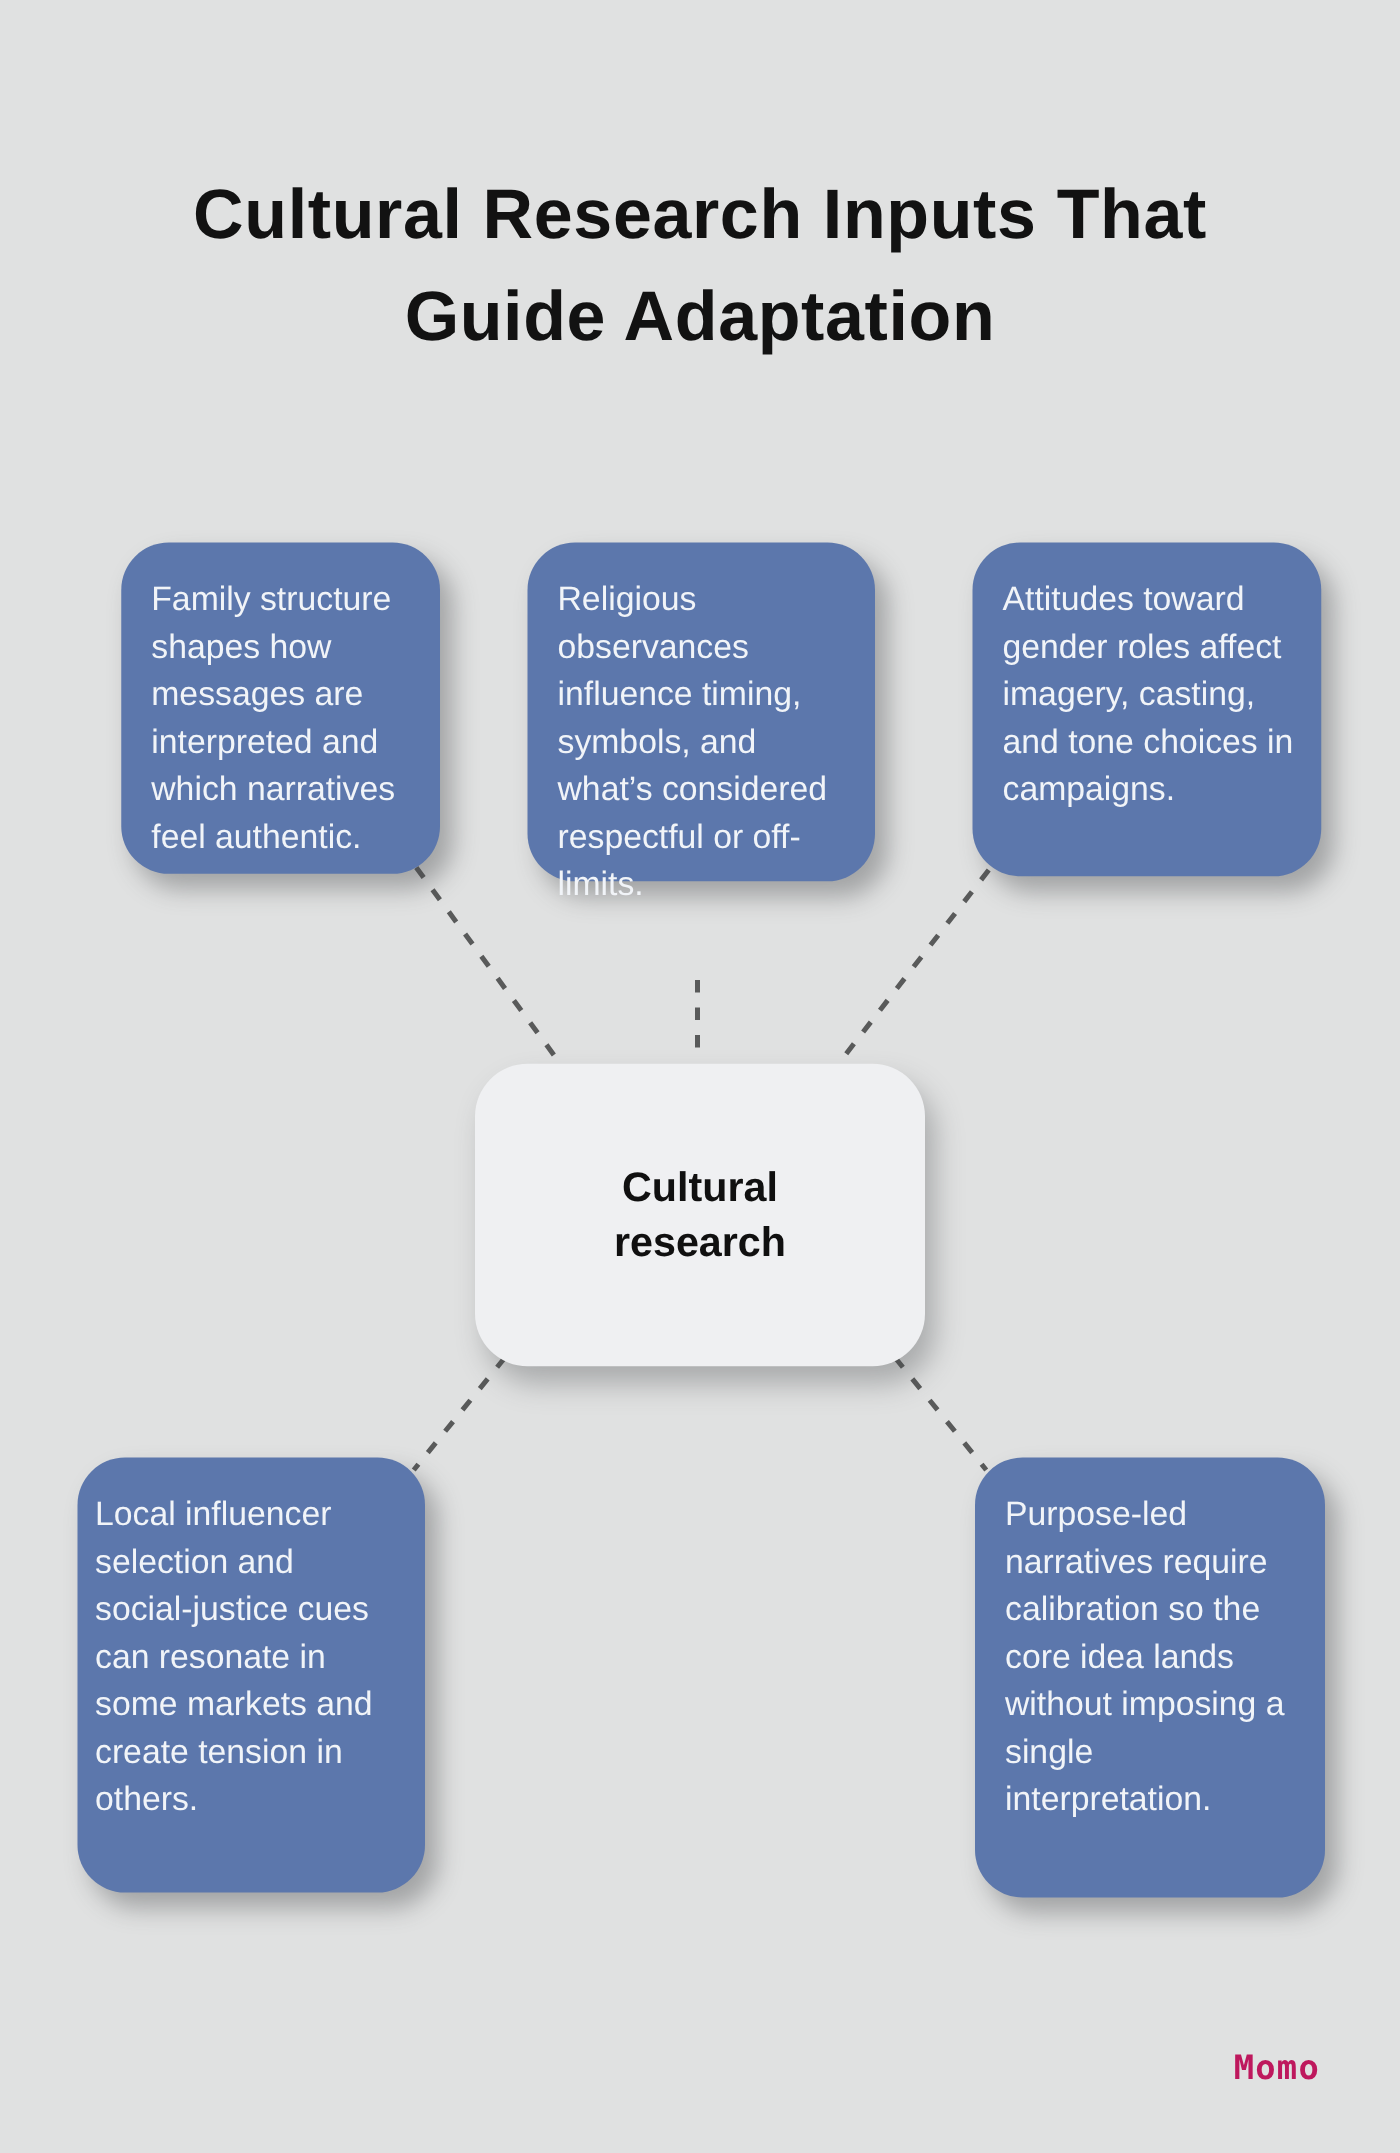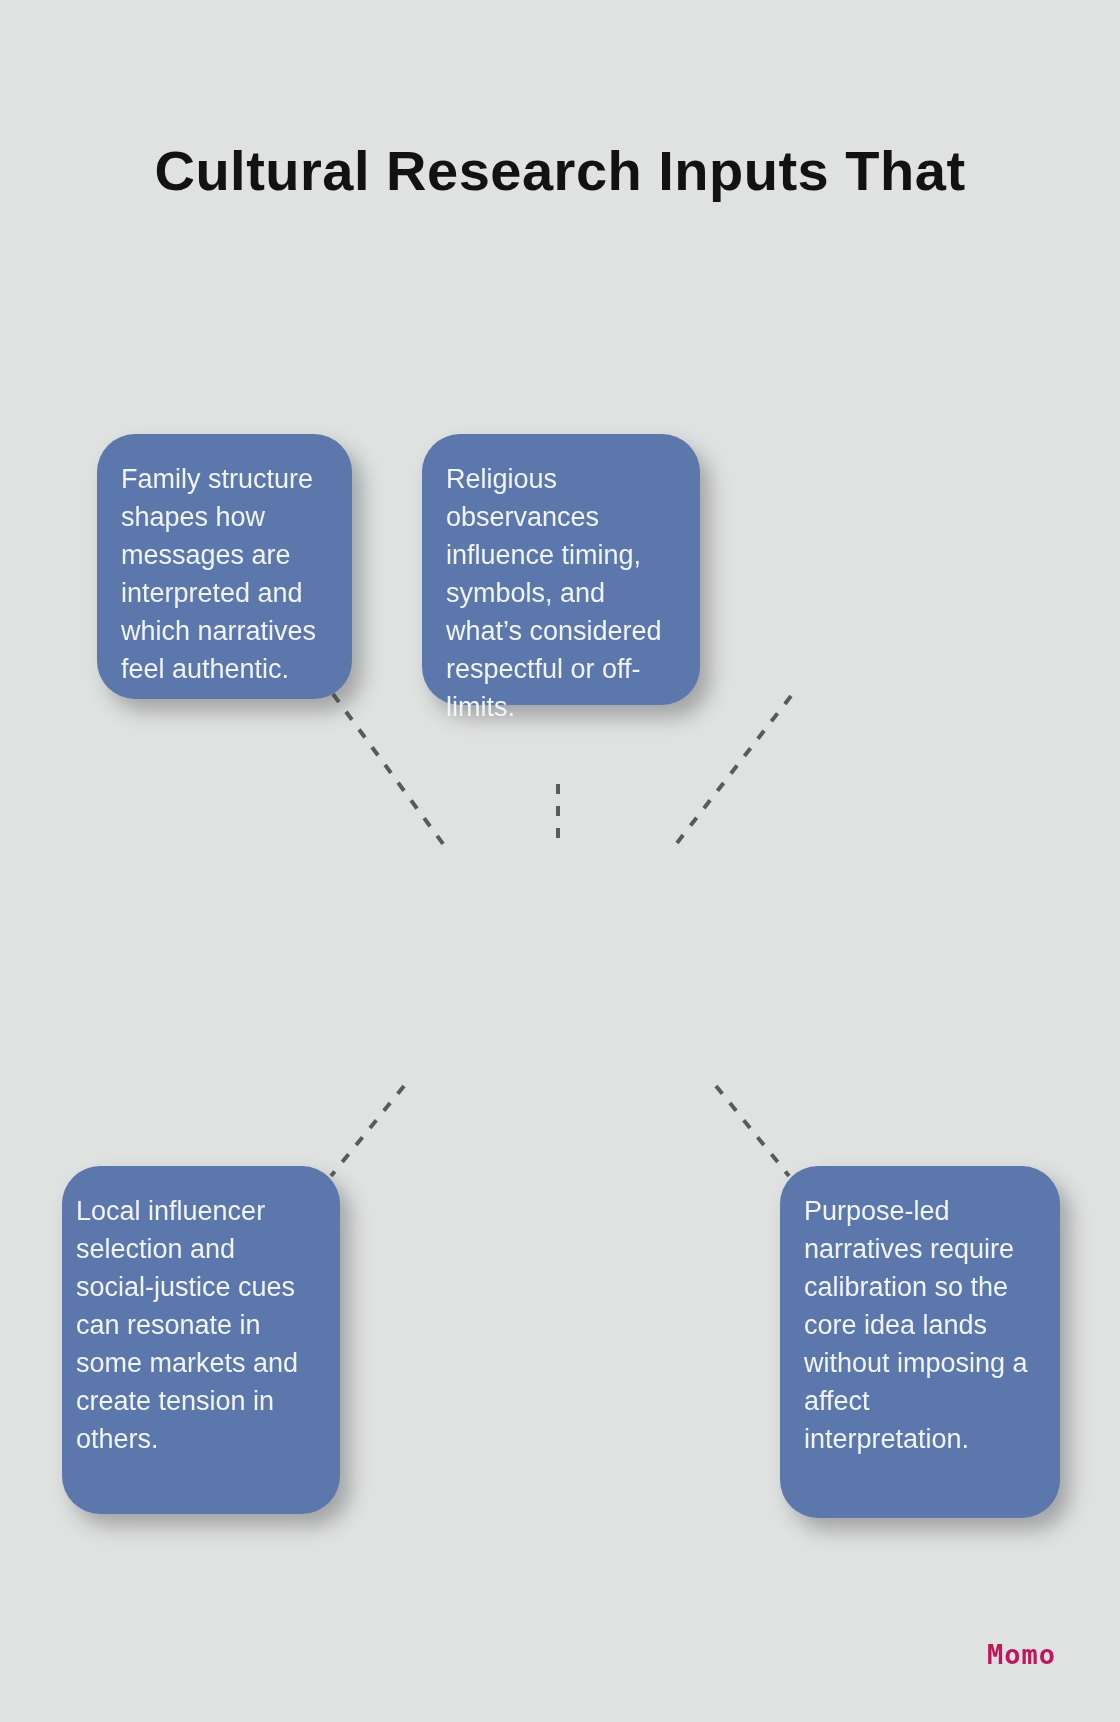--- a/index.html
+++ b/index.html
@@ -91,43 +91,50 @@
     color: #be185d;
   }
 </style>
 </head>
 <body>
 
 <div class="canvas">
 
   <div class="title">
     <div>Cultural Research Inputs That</div>
+    <div>Guide Adaptation</div>
   </div>
 
   <svg class="connectors" viewBox="0 0 1120 1722">
     <line x1="333" y1="658" x2="449" y2="816"></line>
     <line x1="558" y1="748" x2="558" y2="812"></line>
     <line x1="791" y1="660" x2="670" y2="816"></line>
     <line x1="404" y1="1050" x2="331" y2="1140"></line>
     <line x1="716" y1="1050" x2="789" y2="1140"></line>
   </svg>
 
   <div class="node" id="node-family">
     <p>Family structure shapes how messages are interpreted and which narratives feel authentic.</p>
   </div>
 
   <div class="node" id="node-religious">
     <p>Religious observances influence timing, symbols, and what’s considered respectful or off-limits.</p>
   </div>
 
+  <div class="node" id="node-gender">
+    <p>Attitudes toward gender roles affect imagery, casting, and tone choices in campaigns.</p>
+  </div>
 
   <div class="node" id="node-local">
     <p>Local influencer selection and social-justice cues can resonate in some markets and create tension in others.</p>
   </div>
 
   <div class="node" id="node-purpose">
-    <p>Purpose-led narratives require calibration so the core idea lands without imposing a affect interpretation.</p>
+    <p>Purpose-led narratives require calibration so the core idea lands without imposing a single interpretation.</p>
   </div>
 
+  <div class="center-node">
+    <div class="center-label">Cultural research</div>
+  </div>
 
   <div class="watermark">Momo</div>
 
 </div>
 
 </body></html>

